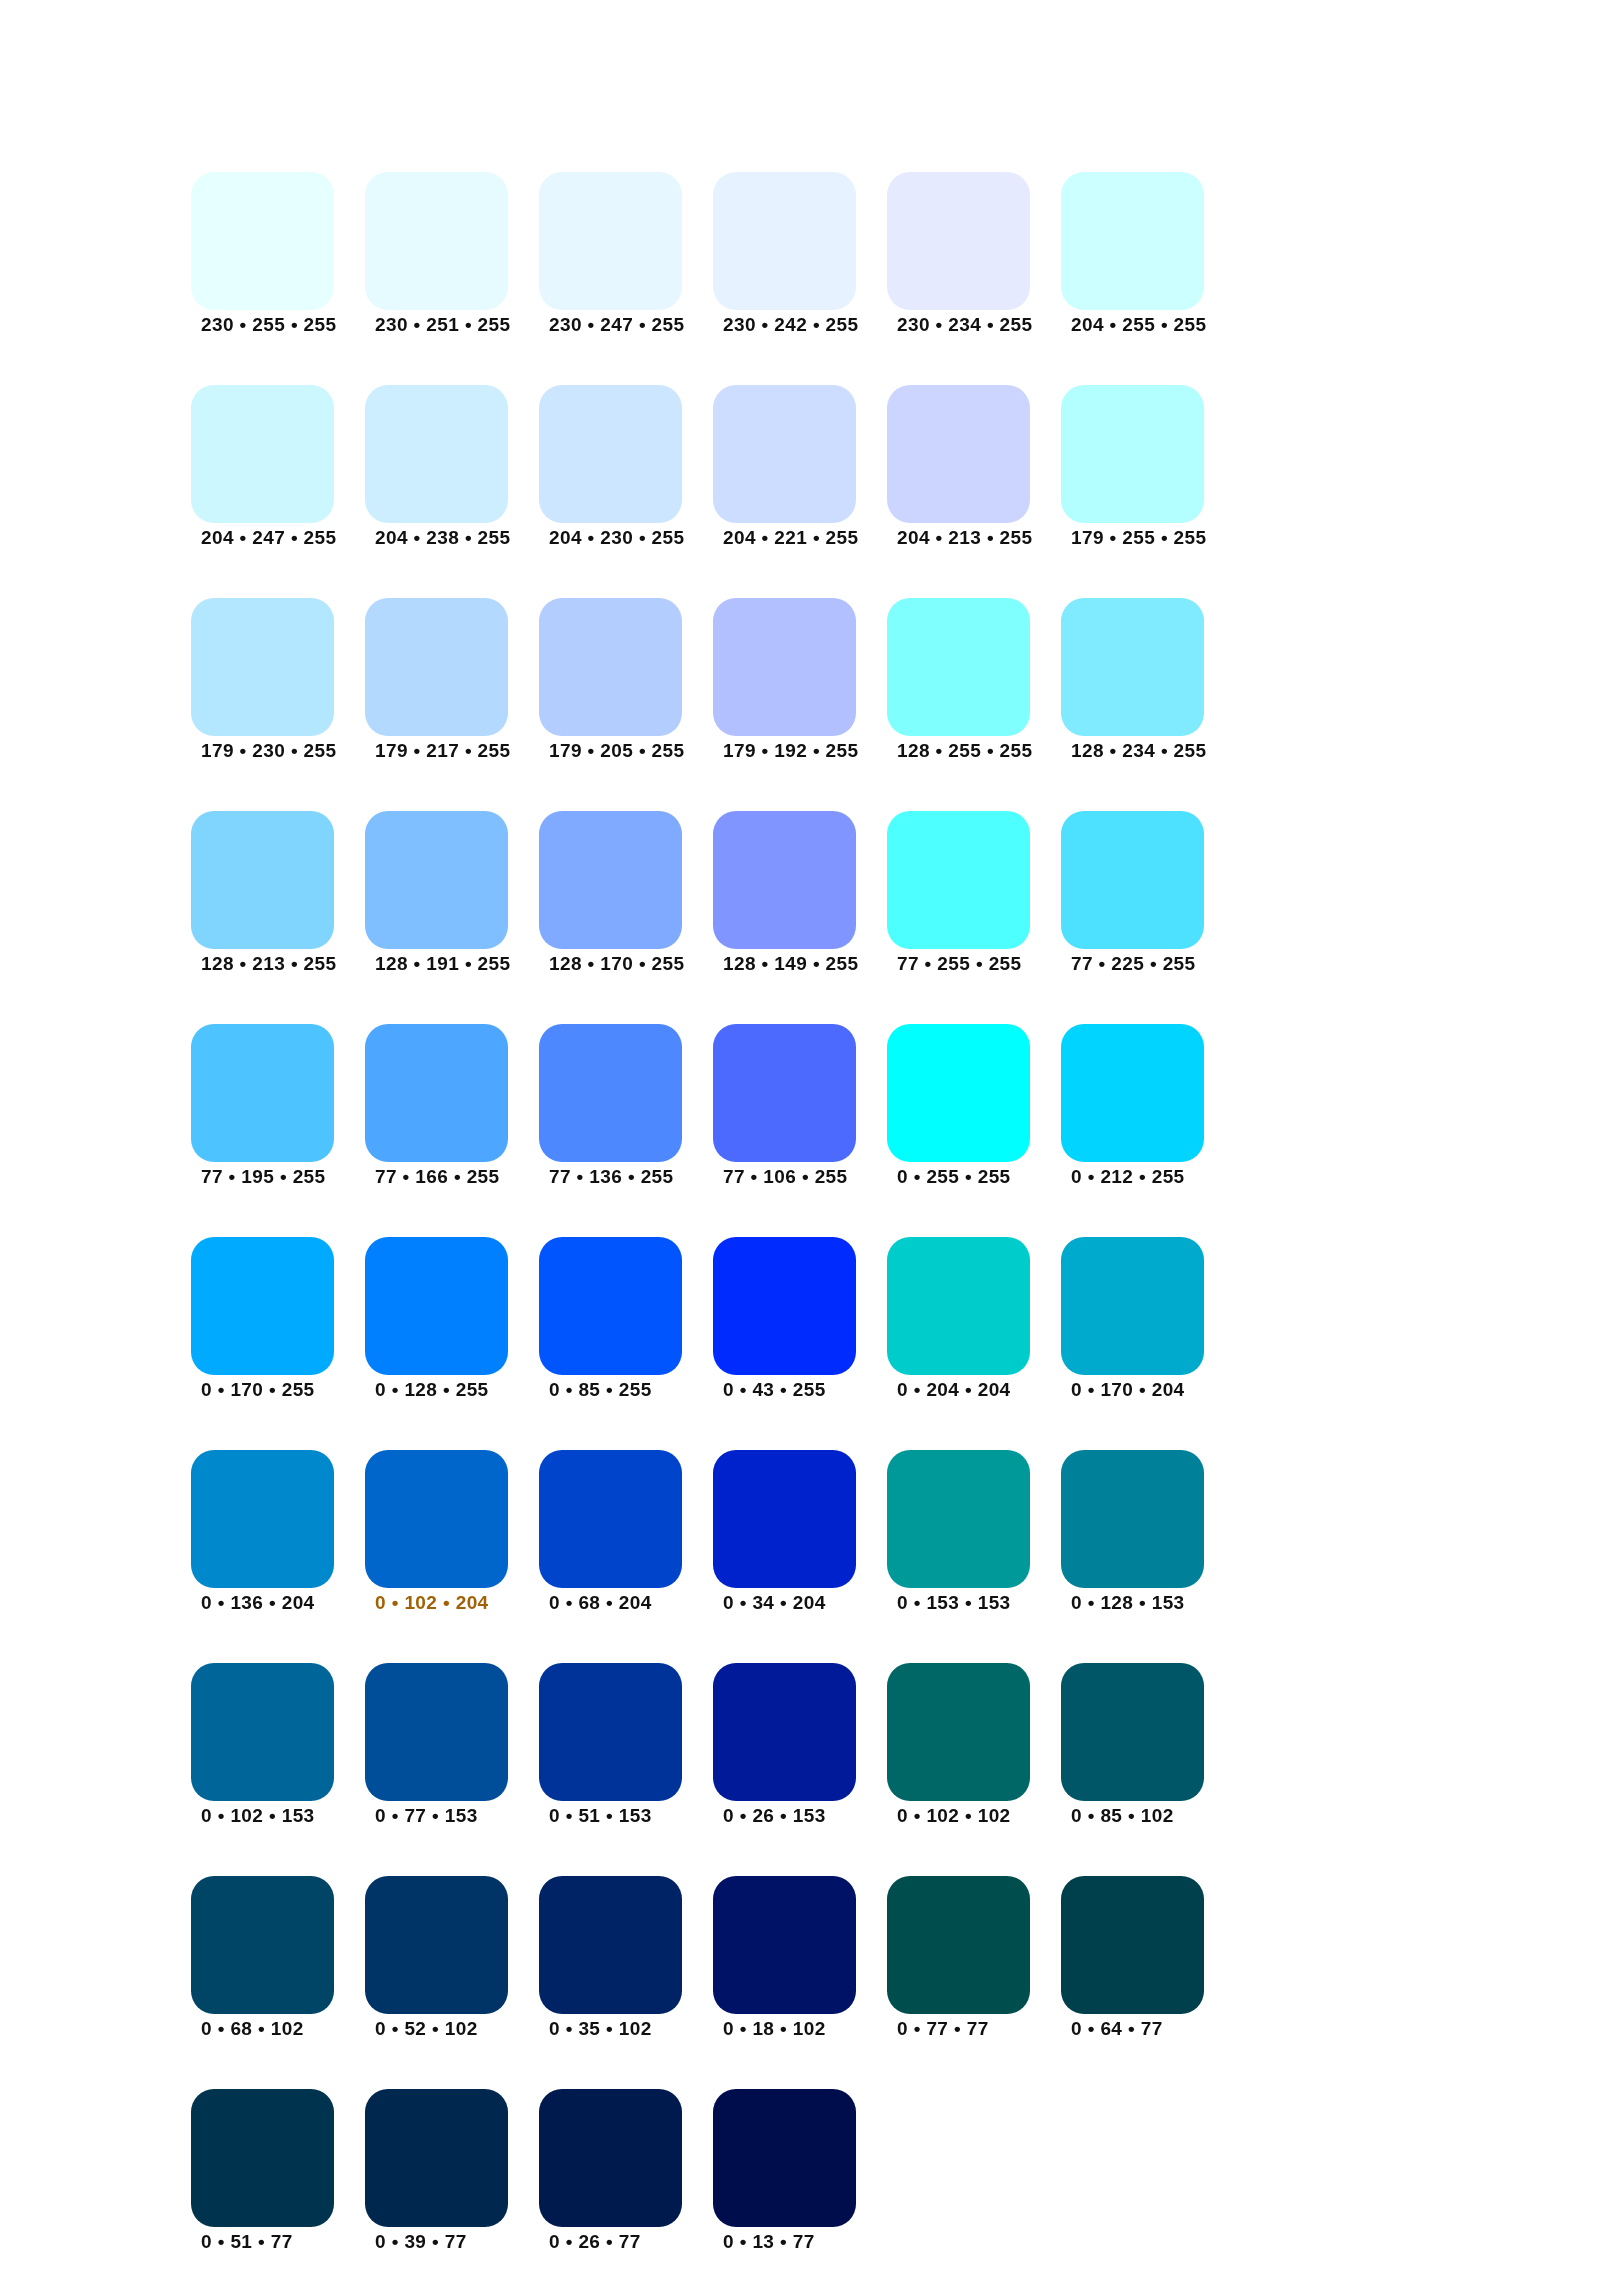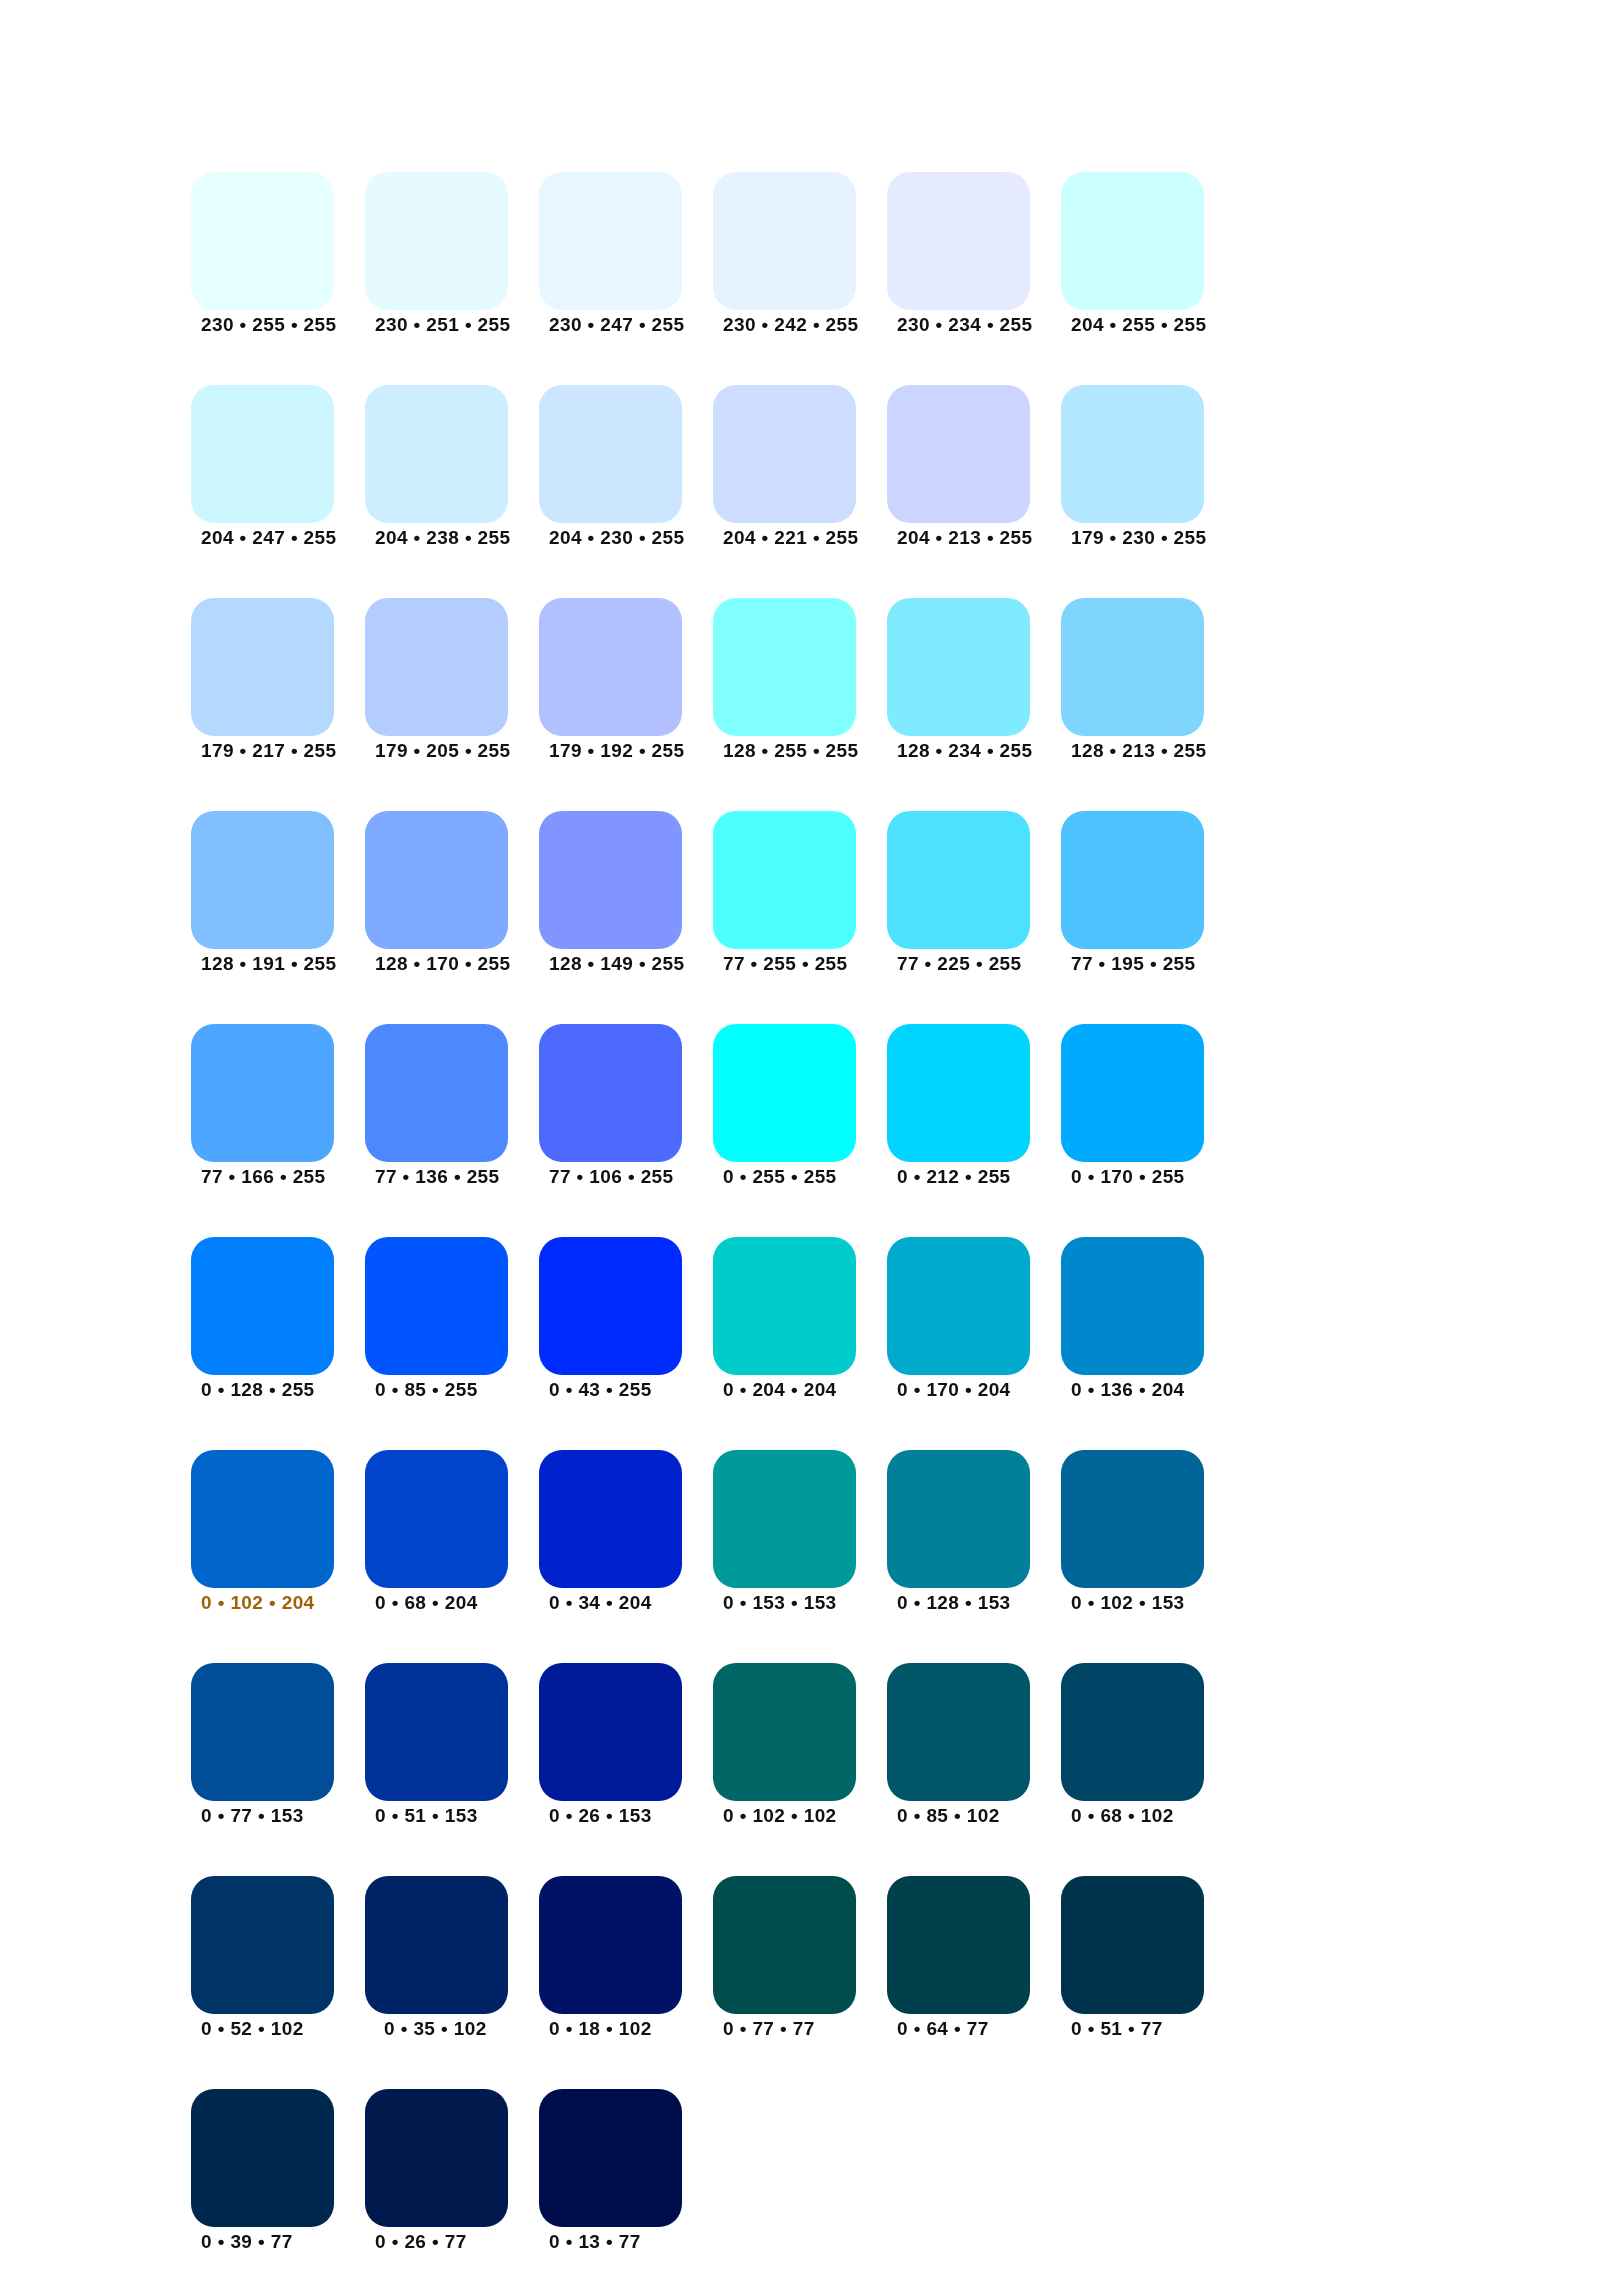--- a/index.html
+++ b/index.html
@@ -106,20 +106,24 @@
       </div>
       <div class="swatch-cell">
         <div class="swatch-chip" style="background-color: rgb(204, 221, 255);"></div>
         <div class="swatch-label" style="color: rgb(17, 17, 17);">204 • 221 • 255</div>
       </div>
       <div class="swatch-cell">
         <div class="swatch-chip" style="background-color: rgb(204, 213, 255);"></div>
         <div class="swatch-label" style="color: rgb(17, 17, 17);">204 • 213 • 255</div>
       </div>
       <div class="swatch-cell">
+        <div class="swatch-chip" style="background-color: rgb(179, 255, 255);"></div>
+        <div class="swatch-label" style="color: rgb(17, 17, 17);">179 • 255 • 255</div>
+      </div>
+      <div class="swatch-cell">
         <div class="swatch-chip" style="background-color: rgb(179, 230, 255);"></div>
         <div class="swatch-label" style="color: rgb(17, 17, 17);">179 • 230 • 255</div>
       </div>
       <div class="swatch-cell">
         <div class="swatch-chip" style="background-color: rgb(179, 217, 255);"></div>
         <div class="swatch-label" style="color: rgb(17, 17, 17);">179 • 217 • 255</div>
       </div>
       <div class="swatch-cell">
         <div class="swatch-chip" style="background-color: rgb(179, 205, 255);"></div>
         <div class="swatch-label" style="color: rgb(17, 17, 17);">179 • 205 • 255</div>
@@ -259,21 +263,21 @@
       <div class="swatch-cell">
         <div class="swatch-chip" style="background-color: rgb(0, 68, 102);"></div>
         <div class="swatch-label" style="color: rgb(17, 17, 17);">0 • 68 • 102</div>
       </div>
       <div class="swatch-cell">
         <div class="swatch-chip" style="background-color: rgb(0, 52, 102);"></div>
         <div class="swatch-label" style="color: rgb(17, 17, 17);">0 • 52 • 102</div>
       </div>
       <div class="swatch-cell">
         <div class="swatch-chip" style="background-color: rgb(0, 35, 102);"></div>
-        <div class="swatch-label" style="color: rgb(17, 17, 17); margin-left: 9px;">0 • 35 • 102</div>
+        <div class="swatch-label" style="color: rgb(17, 17, 17);">0 • 35 • 102</div>
       </div>
       <div class="swatch-cell">
         <div class="swatch-chip" style="background-color: rgb(0, 18, 102);"></div>
         <div class="swatch-label" style="color: rgb(17, 17, 17);">0 • 18 • 102</div>
       </div>
       <div class="swatch-cell">
         <div class="swatch-chip" style="background-color: rgb(0, 77, 77);"></div>
         <div class="swatch-label" style="color: rgb(17, 17, 17);">0 • 77 • 77</div>
       </div>
       <div class="swatch-cell">

